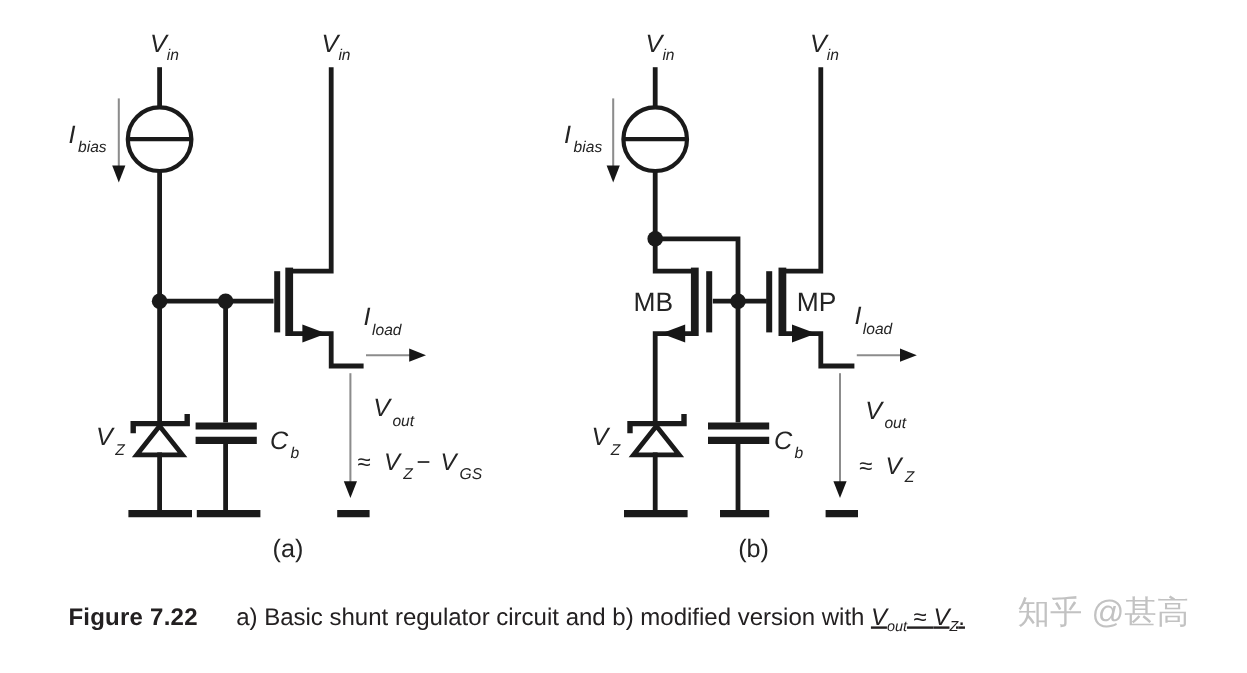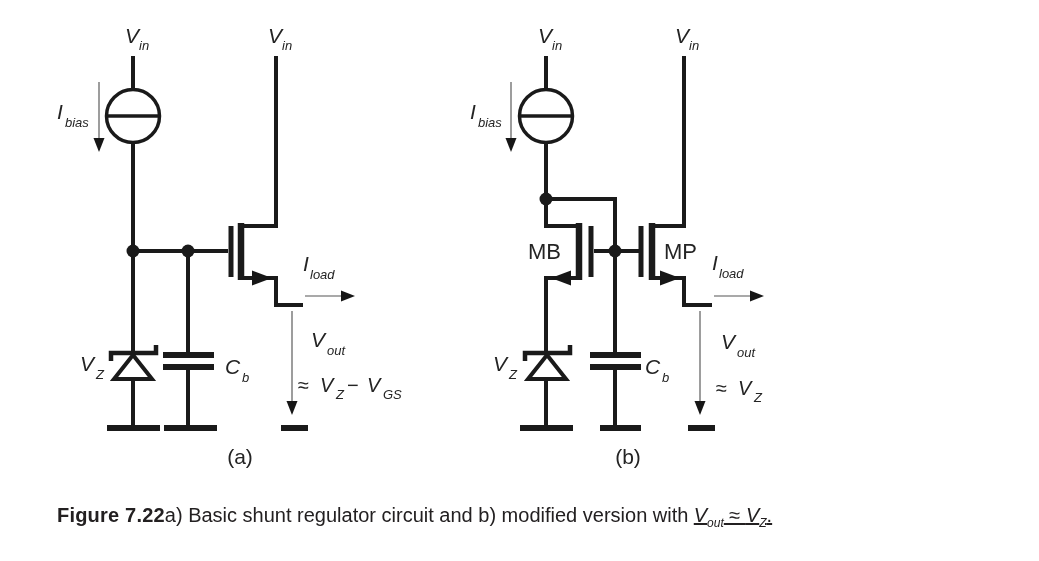--- a/index.html
+++ b/index.html
@@ -26,21 +26,21 @@
   .ts  { font-style:italic; font-size:13px; }
   .tf  { font-style:italic; font-size:20px; }
   .tfu { font-style:normal; font-size:20px; }
   .tfs { font-style:italic; font-size:13px; }
   .tdev   { font-style:normal; font-size:22px; }
   .tpanel { font-style:normal; font-size:21px; text-anchor:middle; }
 
   
   .caption { position:absolute; left:57px; top:503px; font-size:20px;
              line-height:24px; color:#232021; white-space:nowrap; }
-  .figlabel { font-weight:bold; letter-spacing:0.2px; }
+  .figlabel { font-weight:bold; margin-right:32px; letter-spacing:0.2px; }
   .captext i { font-style:italic; }
   .captext sub { font-size:0.6em; font-style:italic; }
   .cap-formula { margin-left:0.27em;text-decoration:underline; }
 
   .watermark { position:absolute; left:848px; top:494px; font-size:27px;
                line-height:32px; color:#c2c2c2; white-space:nowrap; }
 </style>
 </head>
 <body>
 
@@ -173,14 +173,15 @@
     <text class="tfs" x="754" y="402">Z</text>
 
     <text class="tpanel" x="628" y="464">(b)</text>
   </g>
 </svg>
 
 <div class="caption">
   <span class="figlabel">Figure 7.22</span><span class="captext"><span>a) Basic shunt regulator circuit and b) modified version with</span><span class="cap-formula"><i>V</i><sub>out</sub><span> ≈ </span><i>V</i><sub>Z</sub><span>.</span></span></span>
 </div>
 
+<div class="watermark">知乎 @甚高</div>
 
 </div>
 
 </body></html>

